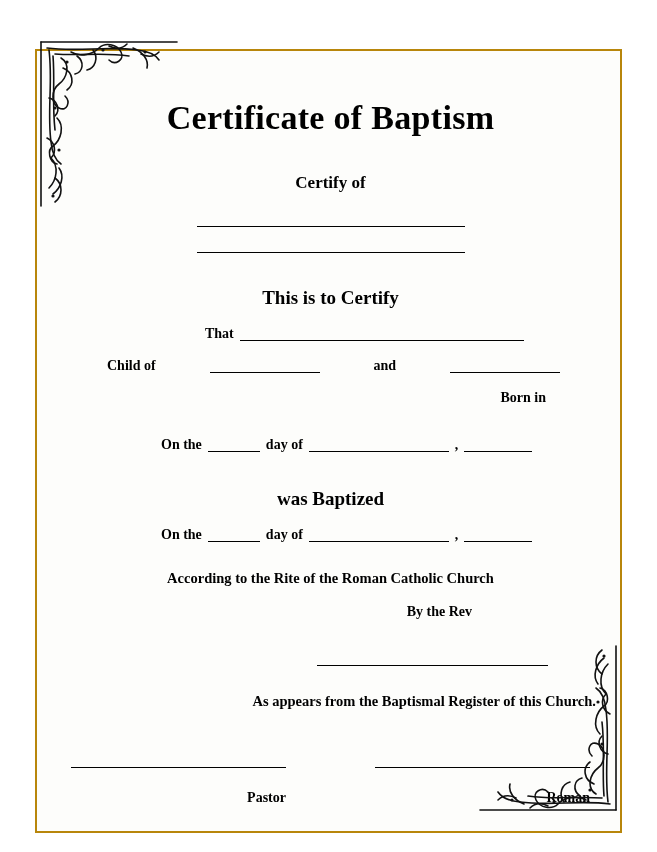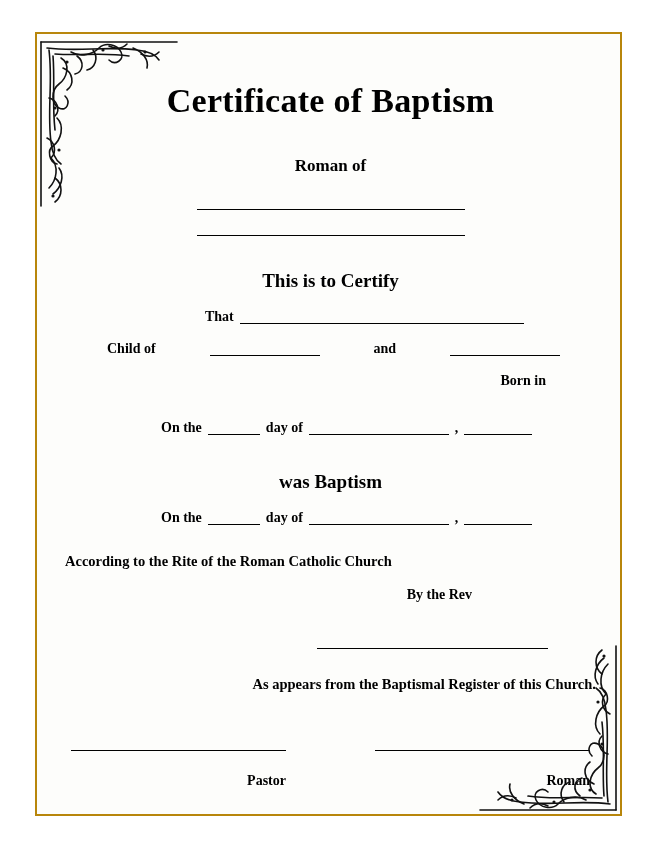--- a/index.html
+++ b/index.html
@@ -21,21 +21,21 @@
     left: 0; top: 0;
     width: 657px;
     height: 852px;
     background: #ffffff;
   }
 
   
   .frame {
     position: absolute;
     left: 35px;
-    top: 32px;
+    top: 49px;
     width: 587px;
     height: 784px;
     border: 2px solid #b8860b;
     background: #fdfdfb;
     box-sizing: border-box;
   }
 
   
   .ornament {
     position: absolute;
@@ -128,20 +128,21 @@
   .indent-4 { padding-left: 96px;  padding-right: 96px; }
 
   .was-baptized {
     text-align: center;
     font-size: 19px;
     font-weight: bold;
     margin-top: 36px;
   }
 
   .rite {
+    text-align: center;
     font-size: 14.5px;
     font-weight: bold;
     margin-top: 28px;
   }
 
   .indent-5 { padding-left: 118px; padding-right: 118px; flex-direction: column; }
   .indent-6 { padding-left: 88px;  padding-right: 48px; }
 
   .second-sponsor {
     display: flex;
@@ -190,21 +191,21 @@
 <body>
 
 <div class="page">
 
   <div class="frame">
 
     <div class="content">
 
       <div class="title">Certificate of Baptism</div>
 
-      <div class="church-of">Roman of</div>
+      <div class="church-of">Certify of</div>
 
       <div class="center-rule-wrap">
         <div class="center-rule"></div>
         <div class="center-rule second"></div>
       </div>
 
       <div class="certify">This is to Certify</div>
 
       <div class="line-row indent-1">
         <span class="lbl">That</span>
@@ -225,21 +226,21 @@
 
       <div class="line-row indent-4">
         <span class="lbl">On the</span>
         <span class="fill short"></span>
         <span class="lbl" style="padding-left:6px;">day of</span>
         <span class="fill med"></span>
         <span class="lbl" style="padding-left:6px;">,</span>
         <span class="fill yr"></span>
       </div>
 
-      <div class="was-baptized">was Baptism</div>
+      <div class="was-baptized">was Baptized</div>
 
       <div class="line-row indent-4">
         <span class="lbl">On the</span>
         <span class="fill short"></span>
         <span class="lbl" style="padding-left:6px;">day of</span>
         <span class="fill med"></span>
         <span class="lbl" style="padding-left:6px;">,</span>
         <span class="fill yr"></span>
       </div>
 

